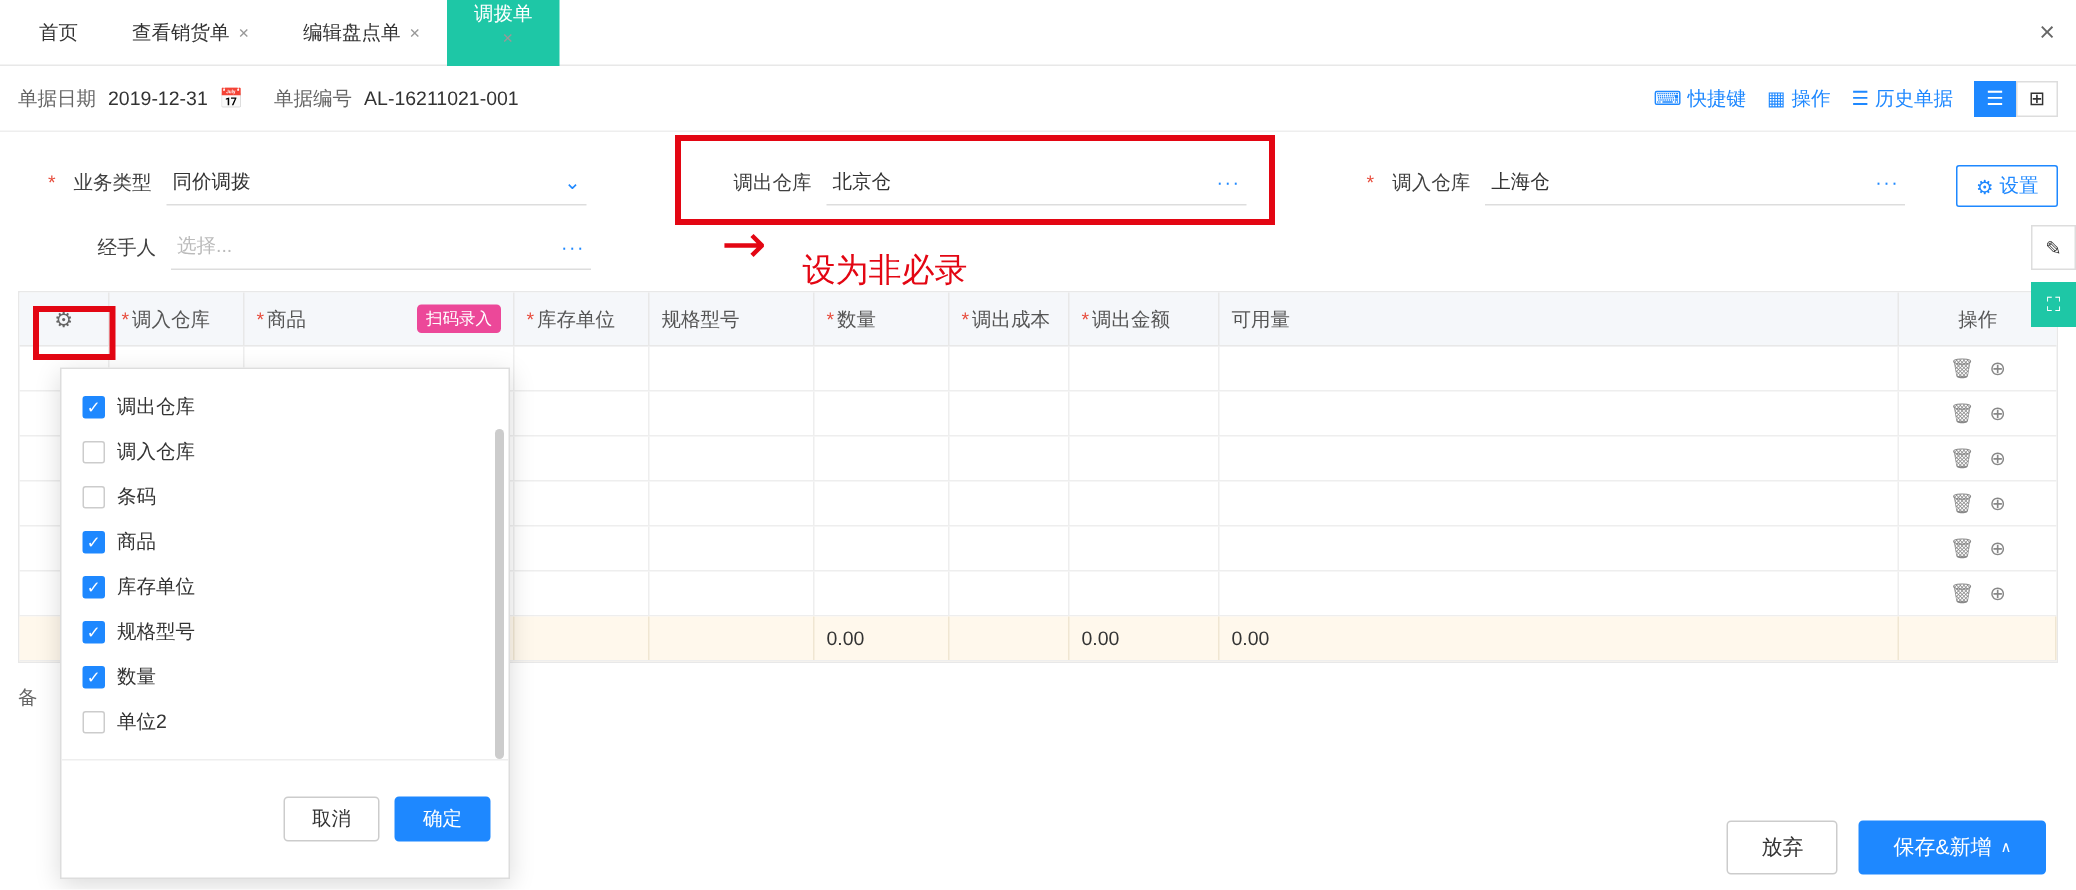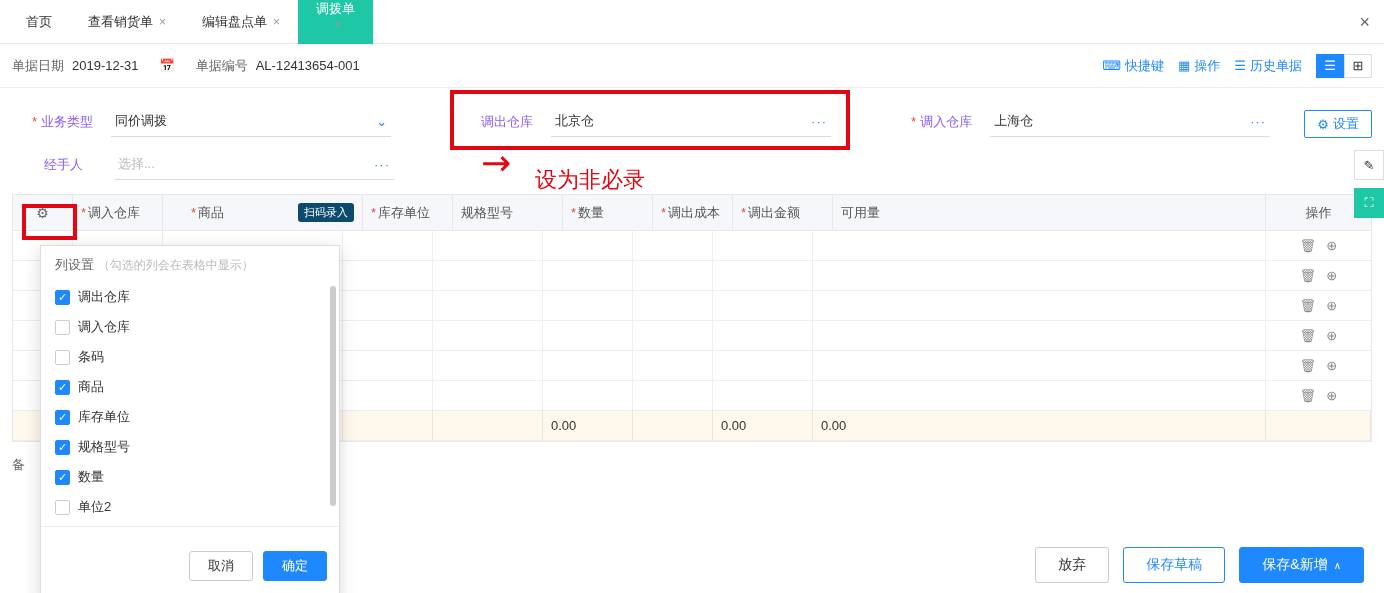--- a/index.html
+++ b/index.html
@@ -4,61 +4,61 @@
 <style>
   * { box-sizing: border-box; margin: 0; padding: 0; }
   body { font-family: -apple-system, "PingFang SC", "Microsoft YaHei", sans-serif; font-size: 13px; color: #333; background: #fff; position: relative; width: 1384px; height: 593px; overflow: hidden; }
   .tabs { display: flex; align-items: center; height: 44px; border-bottom: 1px solid #e8e8e8; padding: 0 8px; position: relative; }
   .tab { padding: 0 18px; height: 44px; display: flex; align-items: center; cursor: pointer; color: #333; }
   .tab .close { margin-left: 6px; color: #999; font-size: 12px; }
   .tab.active { background: #1ec7a6; color: #fff; flex-direction: column; }
   .tabs .win-close { position: absolute; right: 14px; top: 50%; transform: translateY(-50%); font-size: 18px; color: #666; cursor: pointer; }
   .docbar { display: flex; align-items: center; height: 44px; padding: 0 12px; border-bottom: 1px solid #eee; }
   .docbar .lbl { color: #666; margin-right: 8px; }
-  .docbar .date { font-weight: 500; color: #333; margin-right: 21px; text-align: center; }
+  .docbar .date { font-weight: 500; color: #333; margin-right: 8px; text-align: center; }
   .docbar .cal { color: #1e88ff; margin-right: 20px; }
   .docbar .docno-lbl { color: #666; margin-right: 8px; }
   .docbar .docno { color: #333; }
   .docbar .right { margin-left: auto; display: flex; align-items: center; gap: 14px; }
   .docbar .right .link { color: #1e88ff; display: flex; align-items: center; gap: 4px; cursor: pointer; }
   .docbar .right .views { display: flex; gap: 0; }
   .docbar .right .viewbtn { width: 28px; height: 24px; border: 1px solid #ddd; display: flex; align-items: center; justify-content: center; cursor: pointer; }
   .docbar .right .viewbtn.active { background: #1e88ff; border-color: #1e88ff; color: #fff; }
   .formrow { display: flex; padding: 18px 12px 4px; gap: 30px; }
   .fld { display: flex; align-items: center; }
   .fld .star { color: #e74c3c; margin-right: 4px; }
-  .fld .flabel { color: #8b5cf6; width: 80px; text-align: left; margin-right: 10px; }
+  .fld .flabel { color: #404040; width: 80px; text-align: right; margin-right: 10px; }
   .fld .finput { border-bottom: 1px solid #ddd; padding: 6px 4px; min-width: 260px; display: flex; align-items: center; justify-content: space-between; }
   .fld .finput .val { color: #333; }
   .fld .finput .ph { color: #bbb; }
   .fld .finput .caret { color: #1e88ff; }
   .fld .finput .dots { color: #1e88ff; letter-spacing: 1px; }
   .anno-box { position: absolute; border: 4px solid #e30613; pointer-events: none; }
   .anno-text { position: absolute; color: #e30613; font-size: 22px; }
   .anno-arrow { position: absolute; color: #e30613; font-size: 36px; line-height: 1; transform: rotate(-45deg); }
   .anno-arrow2 { position: absolute; color: #e30613; font-size: 24px; line-height: 1; transform: rotate(-120deg); }
   .settings-btn { position: absolute; right: 12px; top: 110px; border: 1px solid #1e88ff; color: #1e88ff; padding: 4px 12px; border-radius: 2px; display: flex; align-items: center; gap: 4px; cursor: pointer; background: #fff; }
   .side-widgets { position: absolute; right: 0; top: 150px; display: flex; flex-direction: column; gap: 8px; }
   .side-widgets .w { width: 30px; height: 30px; border: 1px solid #ddd; display: flex; align-items: center; justify-content: center; cursor: pointer; }
   .side-widgets .w.green { background: #1ec7a6; color: #fff; border-color: #1ec7a6; }
   .table-wrap { margin: 10px 12px 0; border: 1px solid #e8e8e8; }
   .thead { display: flex; background: #f5f7fa; border-bottom: 1px solid #e8e8e8; height: 36px; align-items: center; }
   .th { padding: 0 8px; border-right: 1px solid #e8e8e8; height: 100%; display: flex; align-items: center; color: #555; }
   .th .star { color: #e74c3c; margin-right: 2px; }
   .th.gear { width: 60px; justify-content: center; }
   .th.c1 { width: 90px; }
-  .th.c2 { width: 180px; justify-content: space-between; margin-left: 20px; }
+  .th.c2 { width: 180px; justify-content: space-between; }
   .th.c3 { width: 90px; }
   .th.c4 { width: 110px; }
   .th.c5 { width: 90px; }
   .th.c6 { width: 80px; }
   .th.c7 { width: 100px; }
   .th.c8 { flex: 1; }
   .th.ops { width: 105px; justify-content: center; border-right: none; }
-  .scan-badge { background: #0c4a6e; color: #fff; padding: 2px 6px; border-radius: 3px; font-size: 11px; }
+  .scan-badge { background: #ec4899; color: #fff; padding: 2px 6px; border-radius: 3px; font-size: 11px; }
   .trow { display: flex; height: 30px; border-bottom: 1px solid #eee; align-items: center; }
   .td { padding: 0 8px; border-right: 1px solid #eee; height: 100%; display: flex; align-items: center; }
   .td.gear { width: 60px; }
   .td.c1 { width: 90px; }
   .td.c2 { width: 180px; }
   .td.c3 { width: 90px; }
   .td.c4 { width: 110px; }
   .td.c5 { width: 90px; }
   .td.c6 { width: 80px; }
   .td.c7 { width: 100px; }
@@ -105,21 +105,21 @@
       <span class="close">×</span>
     </div>
   <div class="win-close">×</div>
 </div>
 
 <div class="docbar">
   <span class="lbl">单据日期</span>
   <span class="date">2019-12-31</span>
   <span class="cal">📅</span>
   <span class="docno-lbl">单据编号</span>
-  <span class="docno">AL-12413654-001</span>
+  <span class="docno">AL-16211021-001</span>
   <div class="right">
     <span class="link">
         <span>⌨</span>
         <span>快捷键</span>
       </span>
     <span class="link">
         <span>▦</span>
         <span>操作</span>
       </span>
     <span class="link">
@@ -325,21 +325,20 @@
       <div class="td c7">0.00</div>
       <div class="td c8">0.00</div>
       <div class="td ops"></div>
     </div>
 </div>
 
 <div class="remark-row"><span>备</span></div>
 
 <div class="popover">
   <div class="pbody">
-    <div class="ptitle"><span>列设置</span> <span class="hint">（勾选的列会在表格中显示）</span></div>
     <div id="pitems">
         <div class="pitem">
           <span class="chk on">✓</span>
           <span>调出仓库</span>
         </div>
         <div class="pitem">
           <span class="chk"></span>
           <span>调入仓库</span>
         </div>
         <div class="pitem">
@@ -370,18 +369,17 @@
   </div>
   <div class="scrollbar"></div>
   <div class="pfoot">
     <div class="pbtn">取消</div>
     <div class="pbtn primary">确定</div>
   </div>
 </div>
 
 <div class="footer">
   <div class="btn">放弃</div>
-  <div class="btn outline-blue">保存草稿</div>
   <div class="btn blue">
       <span>保存&amp;新增</span>
       <span class="arrow-up">∧</span>
     </div>
 </div>
 
 </body></html>

